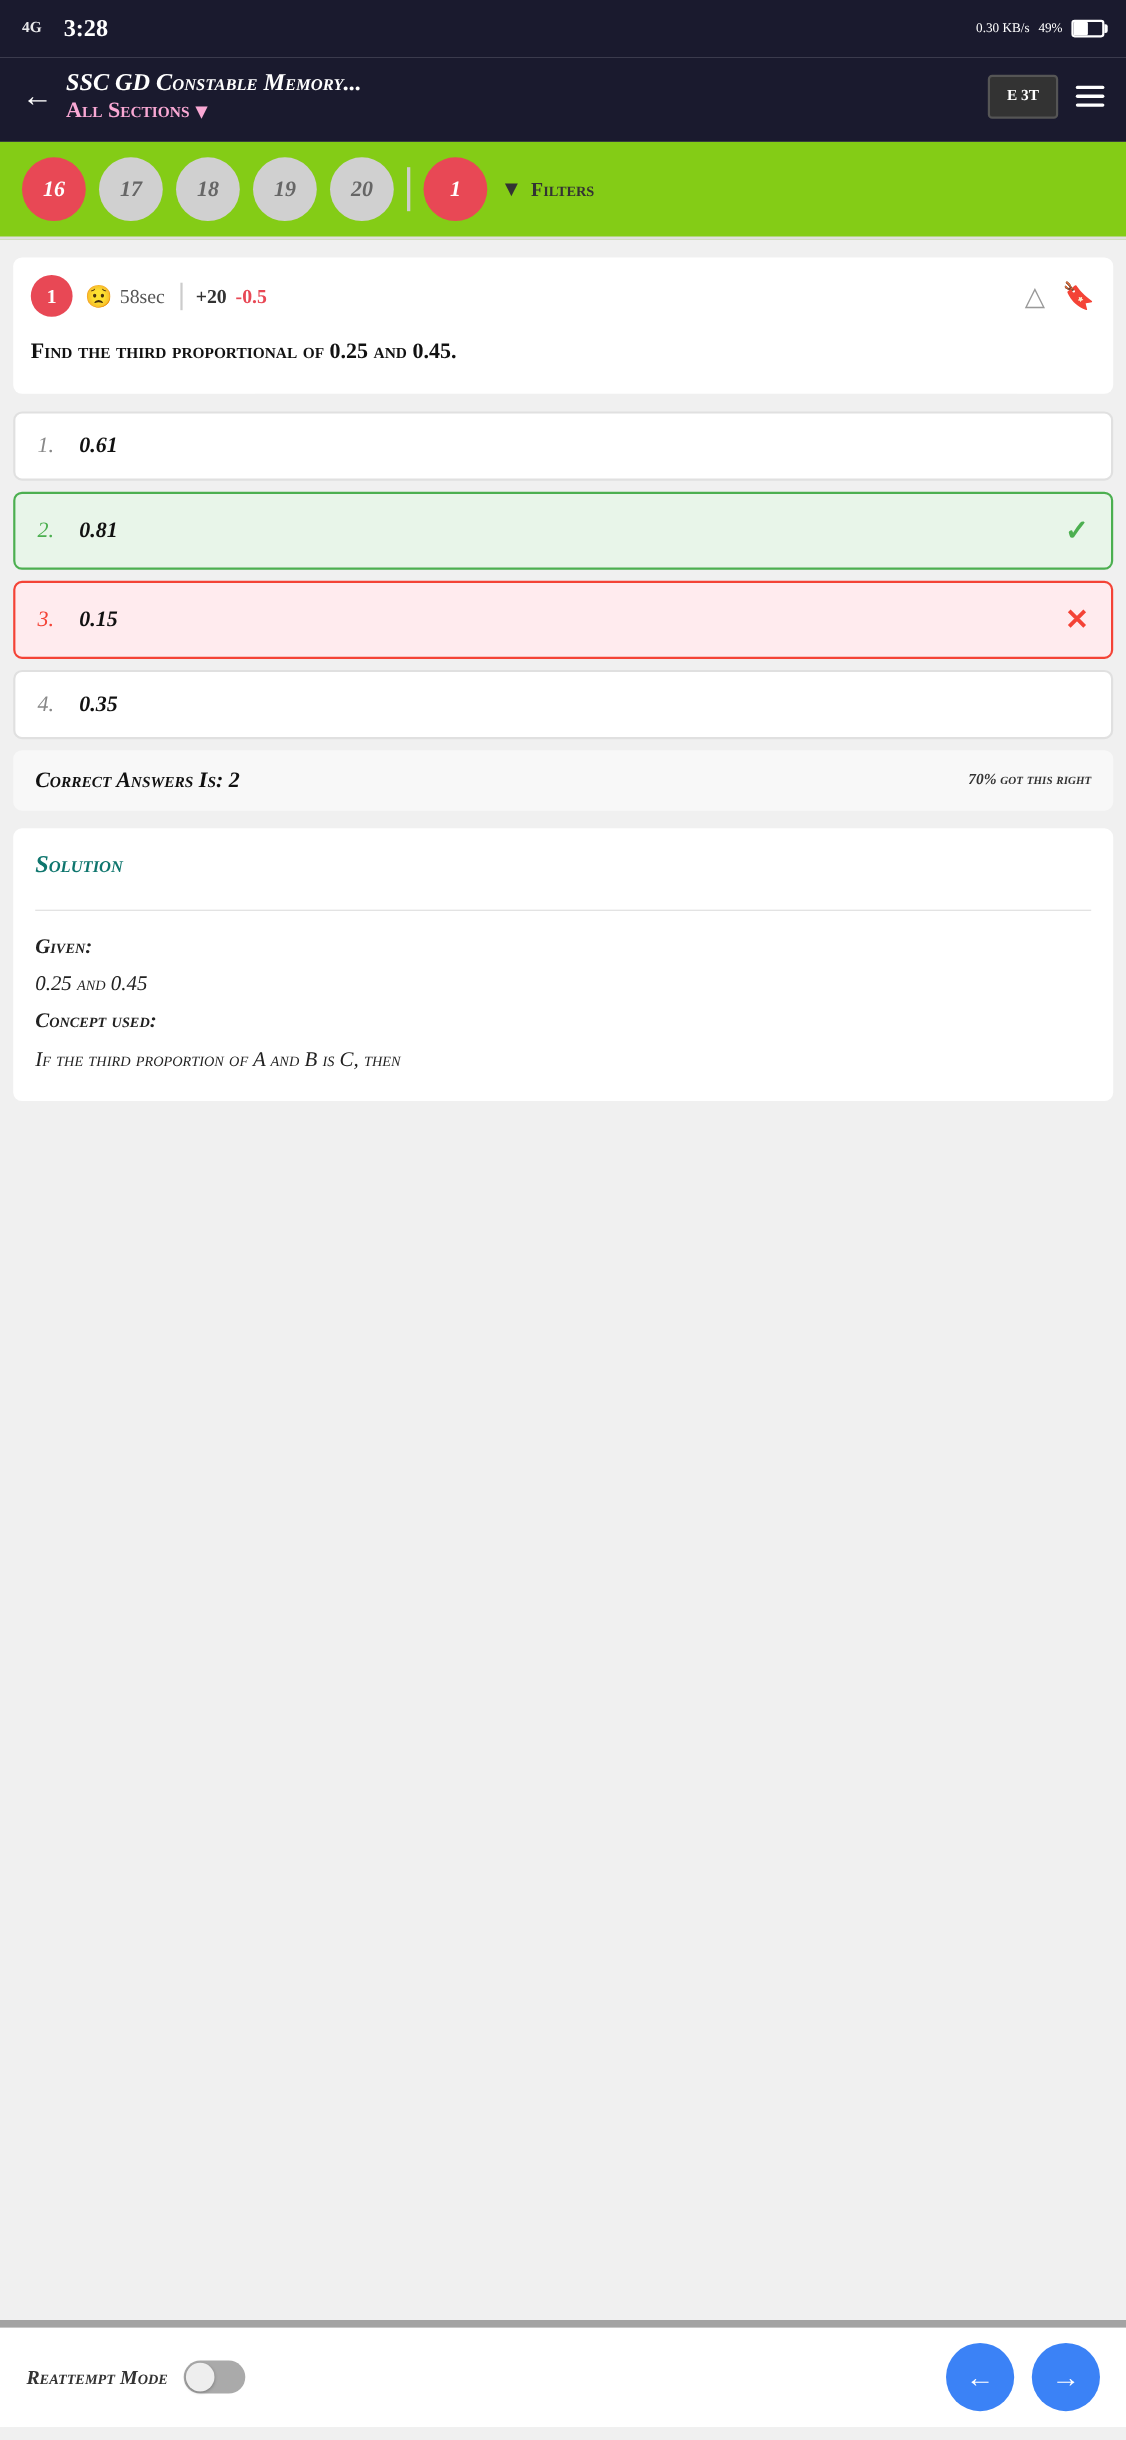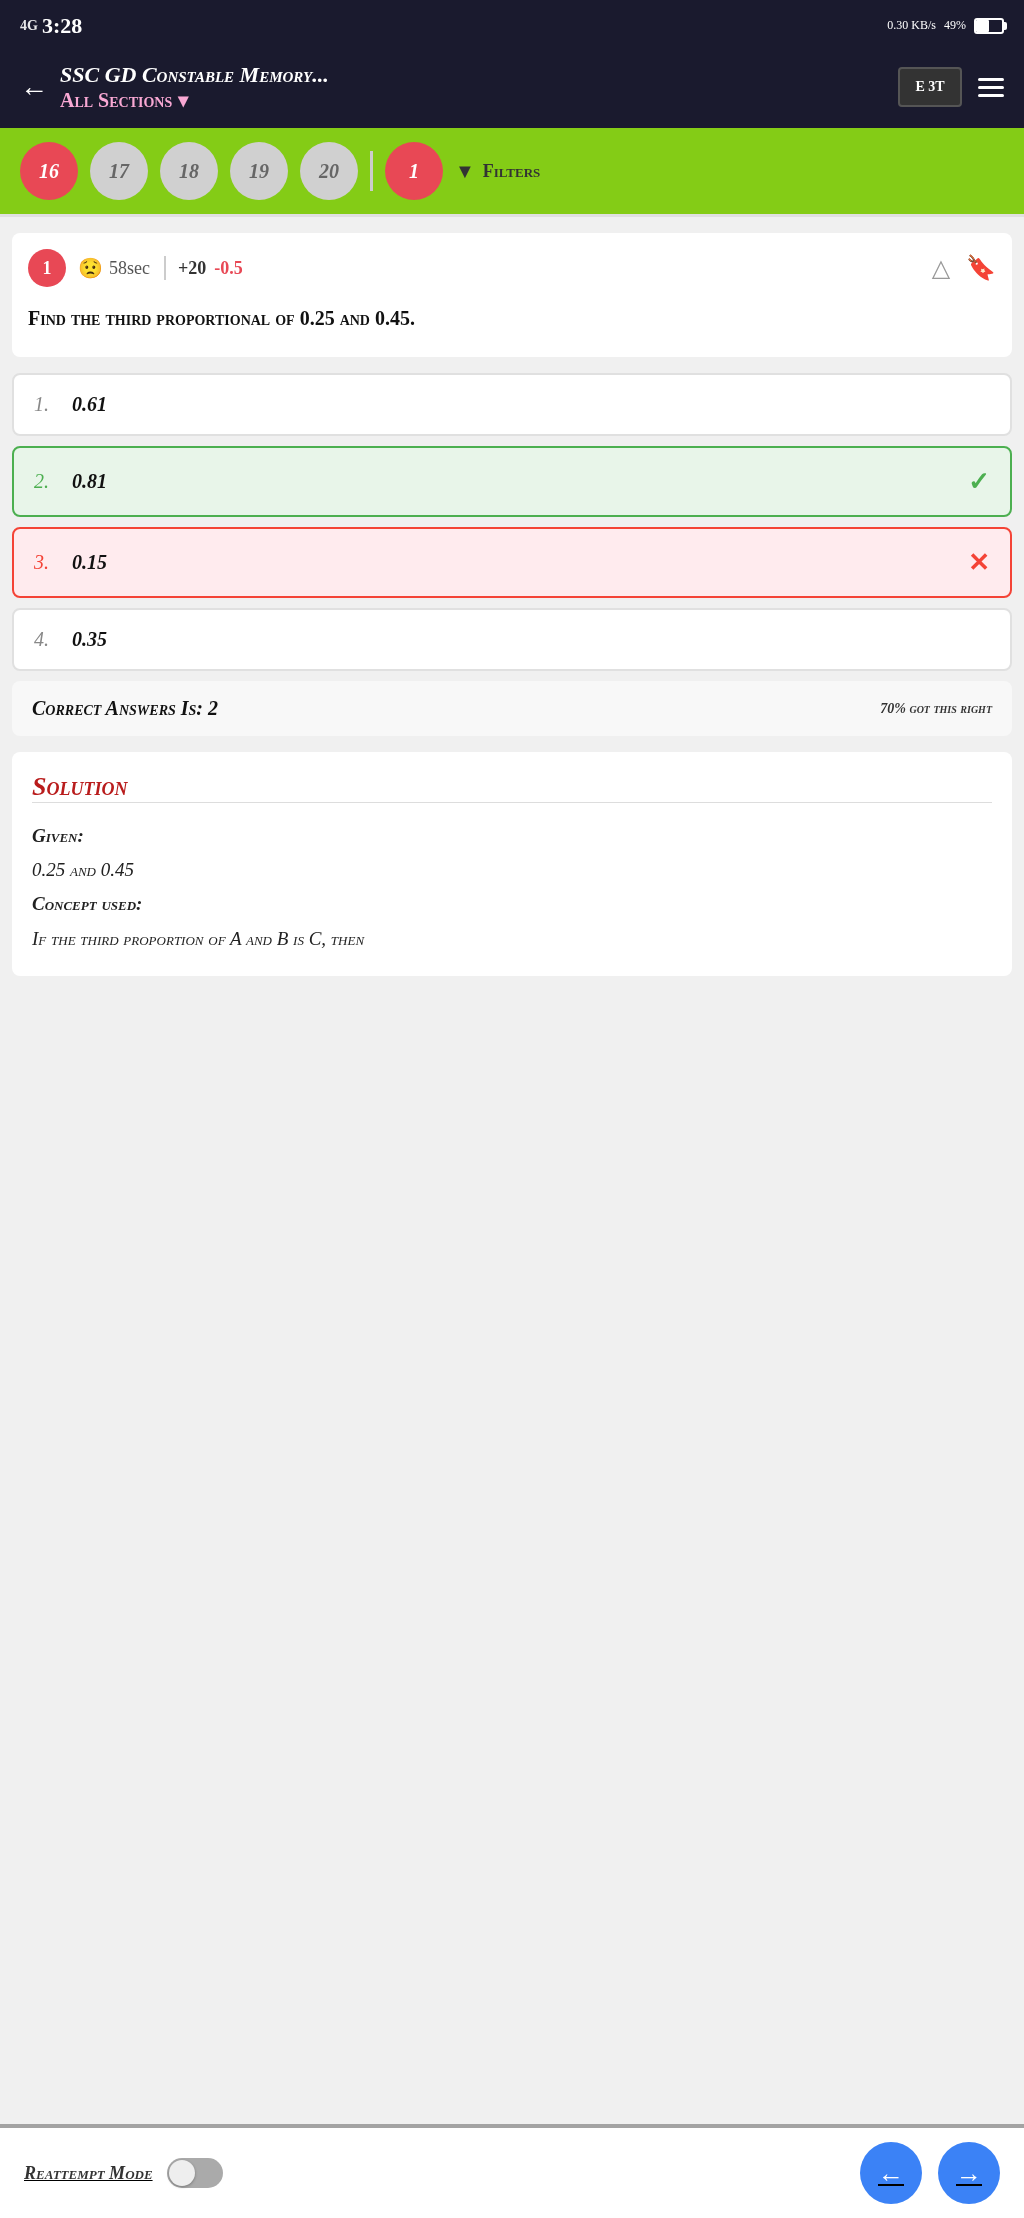--- a/index.html
+++ b/index.html
@@ -18,21 +18,21 @@
       color: white;
       display: flex;
       justify-content: space-between;
       align-items: center;
       padding: 8px 20px;
       height: 52px;
     }
     .status-left {
       display: flex;
       align-items: center;
-      gap: 4px;
+      gap: 20px;
       font-size: 18px;
       font-weight: bold;
     }
     .status-signal {
       font-size: 14px;
       opacity: 0.9;
     }
     .status-time {
       font-size: 22px;
       font-weight: bold;
@@ -339,26 +339,26 @@
     }
 
     
     .solution-section {
       background: white;
       margin: 16px 12px;
       padding: 20px;
       border-radius: 8px;
     }
     .solution-title {
-      font-size: 26px;
+      font-size: 22px;
       font-weight: 900;
       font-style: italic;
       font-variant: small-caps;
-      color: #b91c1c;
-      margin-bottom: 0;
+      color: #0f766e;
+      margin-bottom: 28px;
     }
     .solution-divider {
       border: none;
       border-top: 1px solid #ddd;
       margin-bottom: 16px;
     }
     .solution-body {
       font-size: 19px;
       line-height: 1.8;
       color: #222;
@@ -369,31 +369,30 @@
       font-style: italic;
     }
     .solution-text {
       font-variant: small-caps;
       font-style: italic;
     }
 
     
     .bottom-bar {
       position: fixed;
-      bottom: 0;
+      bottom: 12px;
       left: 0;
       width: 1024px;
       background: white;
       padding: 14px 24px;
       display: flex;
       align-items: center;
       justify-content: space-between;
-      border-top: 4px solid #a3a3a3;
+      border-top: 7px solid #a3a3a3;
       z-index: 100;
-      text-decoration: underline;
     }
     .reattempt-area {
       display: flex;
       align-items: center;
       gap: 14px;
     }
     .reattempt-label {
       font-size: 18px;
       font-weight: bold;
       font-variant: small-caps;

